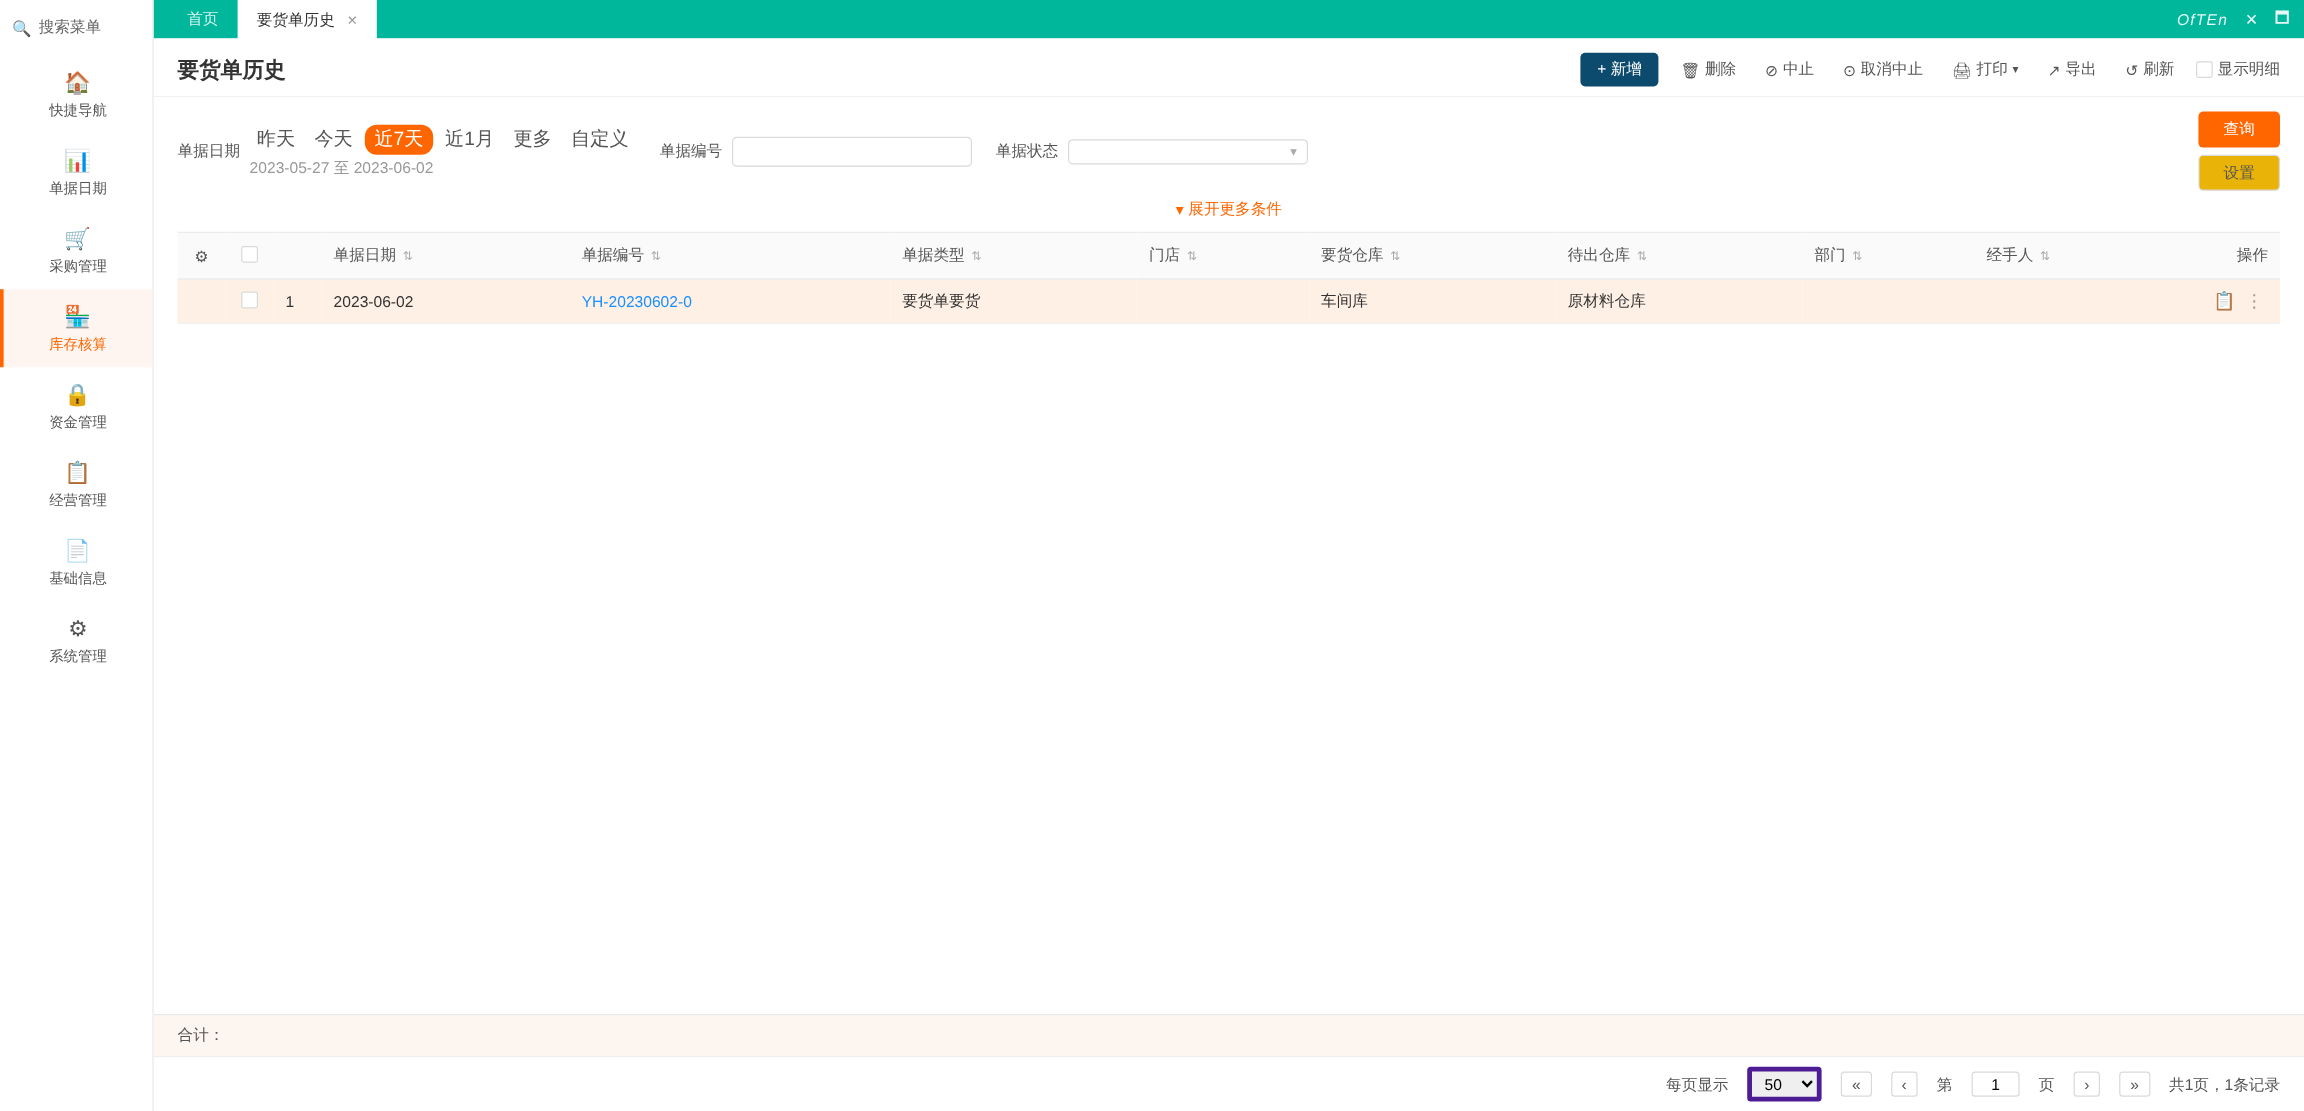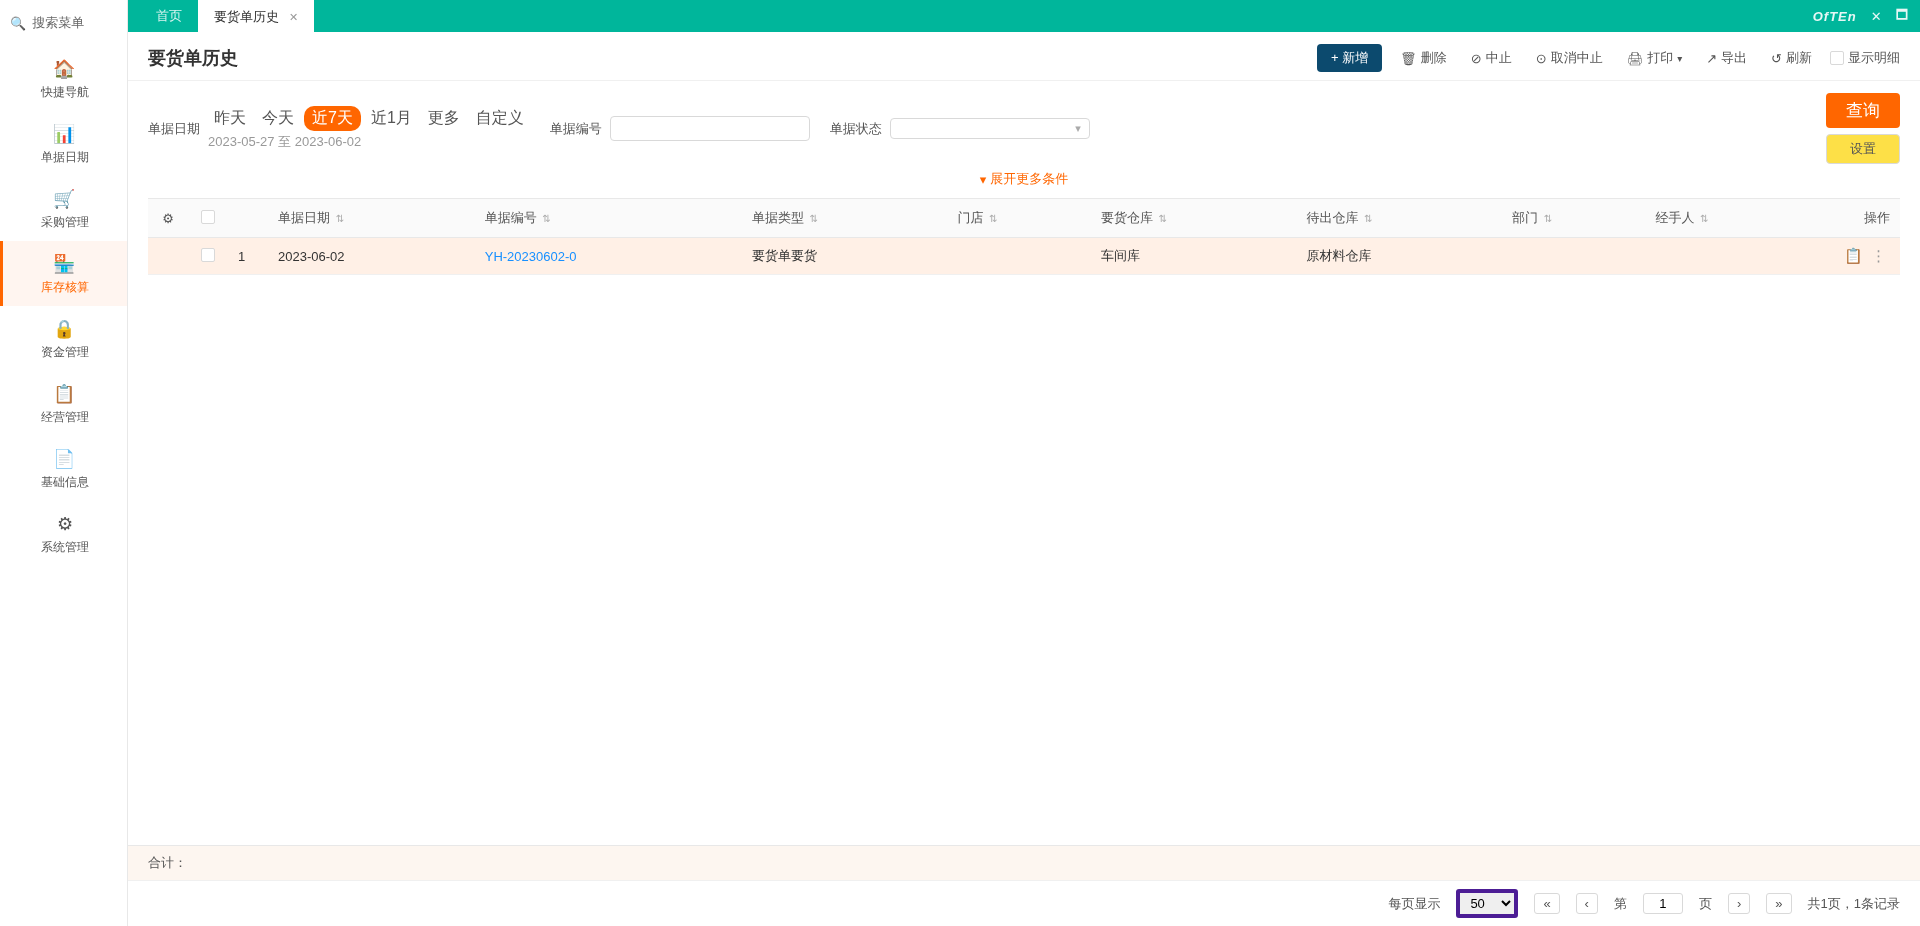--- a/index.html
+++ b/index.html
@@ -239,26 +239,26 @@
       flex-direction: column;
       gap: 6px;
       margin-left: auto;
     }
     .btn-query {
       background: #f60;
       color: #fff;
       border: none;
       border-radius: 4px;
       padding: 6px 20px;
-      font-size: 17px;
+      font-size: 13px;
       cursor: pointer;
       font-family: Liberation Sans, sans-serif;
     }
     .btn-settings {
-      background: #fde047;
+      background: #eab308;
       color: #555;
       border: 1px solid #d9d9d9;
       border-radius: 4px;
       padding: 5px 20px;
       font-size: 13px;
       cursor: pointer;
       font-family: inherit;
     }
 
     
@@ -421,21 +421,21 @@
     <div id="tab-list" style="display:flex;align-items:center;">
         <div class="tab">
           <span>首页</span>
         </div>
         <div class="tab active">
           <span>要货单历史</span>
           <span class="tab-close">✕</span>
         </div>
       </div>
     <div class="topbar-right">
-      <span style="font-style:italic;font-weight:bold;letter-spacing:1px;">OfTEn</span>
+      <span style="font-style:italic;font-weight:normal;letter-spacing:1px;">OfTEn</span>
       <span>✕</span>
       <span>🗖</span>
     </div>
   </div>
 
   <div class="content">
 
     <div class="page-header">
       <div class="page-title">要货单历史</div>
       <div class="toolbar">

